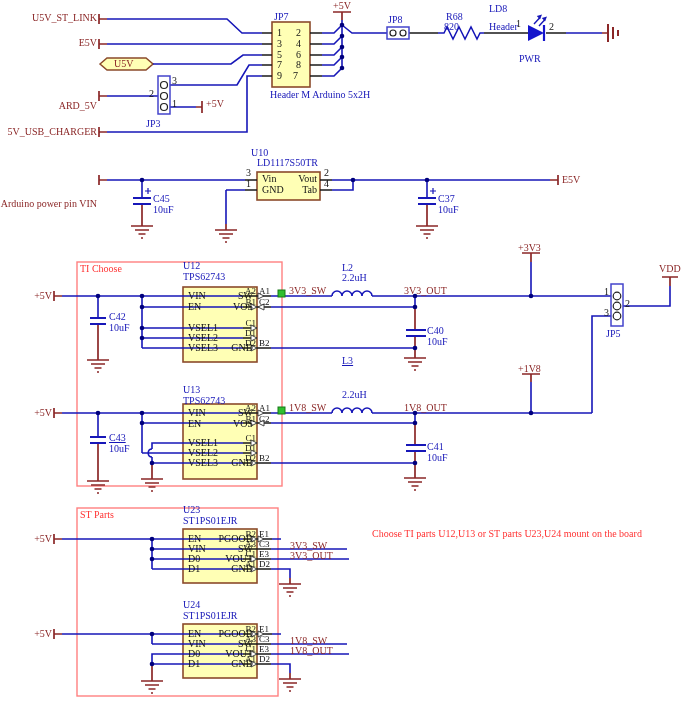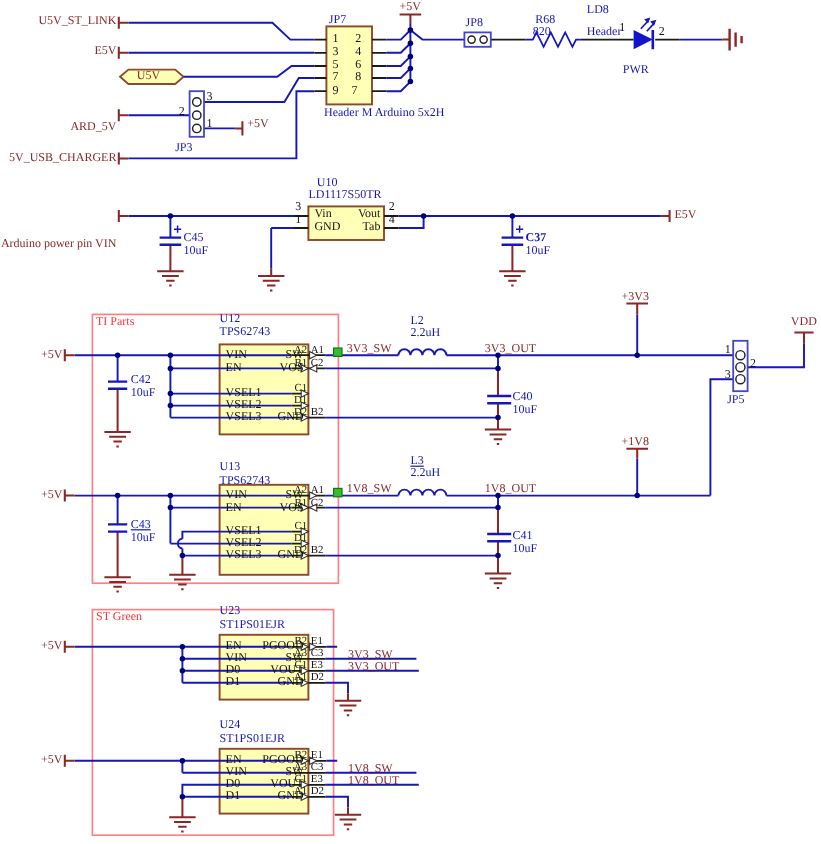--- a/index.html
+++ b/index.html
@@ -218,37 +218,37 @@
 <div class="t blue" style="left:388px;top:15px;">JP8</div>
 <div class="t blue" style="left:446px;top:12px;">R68</div>
 <div class="t blue" style="left:444px;top:22px;">820</div>
 <div class="t blue" style="left:489px;top:4px;">LD8</div>
 <div class="t blue" style="left:489px;top:22px;">Header</div>
 <div class="t blk" style="left:516px;top:19px;">1</div>
 <div class="t blk" style="left:549px;top:22px;">2</div>
 <div class="t blue" style="left:519px;top:54px;">PWR</div>
 
 <div class="t dred ra" style="right:587px;top:175px;margin-top:24px;">Arduino power pin VIN</div>
-<div class="t blue" style="left:264px;top:148px;">U10</div>
+<div class="t blue" style="left:251px;top:148px;">U10</div>
 <div class="t blue" style="left:257px;top:158px;">LD1117S50TR</div>
 <div class="t blk" style="left:246px;top:168px;">3</div>
 <div class="t blk" style="left:246px;top:179px;">1</div>
 <div class="t blk" style="left:324px;top:168px;">2</div>
 <div class="t blk" style="left:324px;top:179px;">4</div>
 <div class="t blk" style="left:262px;top:174px;">Vin</div>
 <div class="t blk" style="left:262px;top:185px;">GND</div>
 <div class="t blk ra" style="right:367px;top:174px;">Vout</div>
 <div class="t blk ra" style="right:367px;top:185px;">Tab</div>
 <div class="t blue" style="left:153px;top:194px;font-family:Liberation Serif, serif;">C45</div>
 <div class="t blue" style="left:153px;top:205px;">10uF</div>
-<div class="t blue" style="left:438px;top:194px;font-weight:bold;">C37</div>
+<div class="t blue" style="left:438px;top:194px;">C37</div>
 <div class="t blue" style="left:438px;top:205px;">10uF</div>
 <div class="t dred" style="left:562px;top:175px;">E5V</div>
 
-<div class="t red" style="left:80px;top:264px;">TI Parts</div>
+<div class="t red" style="left:80px;top:264px;">TI Choose</div>
 
 <div class="t blue" style="left:183px;top:261px;">U12</div>
 <div class="t blue" style="left:183px;top:272px;">TPS62743</div>
 <div class="t dred ra" style="right:632px;top:291px;">+5V</div>
 <div class="t blk s9 ra" style="right:428px;top:287px;">A2</div>
 <div class="t blk s9 ra" style="right:428px;top:298px;">B1</div>
 <div class="t blk s9 ra" style="right:428px;top:319px;">C1</div>
 <div class="t blk s9 ra" style="right:428px;top:329px;">D1</div>
 <div class="t blk s9 ra" style="right:428px;top:339px;">D2</div>
 <div class="t blk s9" style="left:259px;top:287px;">A1</div>
@@ -286,35 +286,36 @@
 <div class="t blk" style="left:188px;top:419px;">EN</div>
 <div class="t blk" style="left:188px;top:438px;">VSEL1</div>
 <div class="t blk" style="left:188px;top:448px;">VSEL2</div>
 <div class="t blk" style="left:188px;top:458px;">VSEL3</div>
 <div class="t blk ra" style="right:431px;top:408px;">SW</div>
 <div class="t blk ra" style="right:431px;top:419px;">VOS</div>
 <div class="t blk ra" style="right:431px;top:458px;">GND</div>
 <div class="t blue" style="left:109px;top:433px;text-decoration:underline;">C43</div>
 <div class="t blue" style="left:109px;top:444px;">10uF</div>
 <div class="t dred" style="left:289px;top:403px;">1V8_SW</div>
-<div class="t blue" style="left:342px;top:380px;text-decoration:underline;">L3</div>
+<div class="t blue" style="left:342px;top:356px;text-decoration:underline;">L3</div>
 <div class="t blue" style="left:342px;top:390px;">2.2uH</div>
 <div class="t dred" style="left:404px;top:403px;">1V8_OUT</div>
 <div class="t blue" style="left:427px;top:442px;">C41</div>
 <div class="t blue" style="left:427px;top:453px;">10uF</div>
 
 <div class="t dred" style="left:518px;top:243px;text-align:right;">+3V3</div>
 <div class="t dred" style="left:518px;top:364px;">+1V8</div>
 <div class="t dred" style="left:659px;top:264px;">VDD</div>
 <div class="t blk" style="left:604px;top:287px;">1</div>
 <div class="t blk" style="left:625px;top:299px;">2</div>
 <div class="t blk" style="left:604px;top:308px;">3</div>
 <div class="t blue" style="left:606px;top:329px;">JP5</div>
 
-<div class="t red" style="left:80px;top:510px;">ST Green</div>
+<div class="t red" style="left:80px;top:510px;">ST Parts</div>
+<div class="t red" style="left:372px;top:529px;">Choose TI parts U12,U13 or ST parts U23,U24 mount on the board</div>
 
 <div class="t blue" style="left:183px;top:505px;">U23</div>
 <div class="t blue" style="left:183px;top:516px;">ST1PS01EJR</div>
 <div class="t dred ra" style="right:632px;top:534px;">+5V</div>
 <div class="t blk s9 ra" style="right:428px;top:530px;">B2</div>
 <div class="t blk s9 ra" style="right:428px;top:540px;">A3</div>
 <div class="t blk s9 ra" style="right:428px;top:550px;">C1</div>
 <div class="t blk s9 ra" style="right:428px;top:560px;">A1</div>
 <div class="t blk s9" style="left:259px;top:530px;">E1</div>
 <div class="t blk s9" style="left:259px;top:540px;">C3</div>

